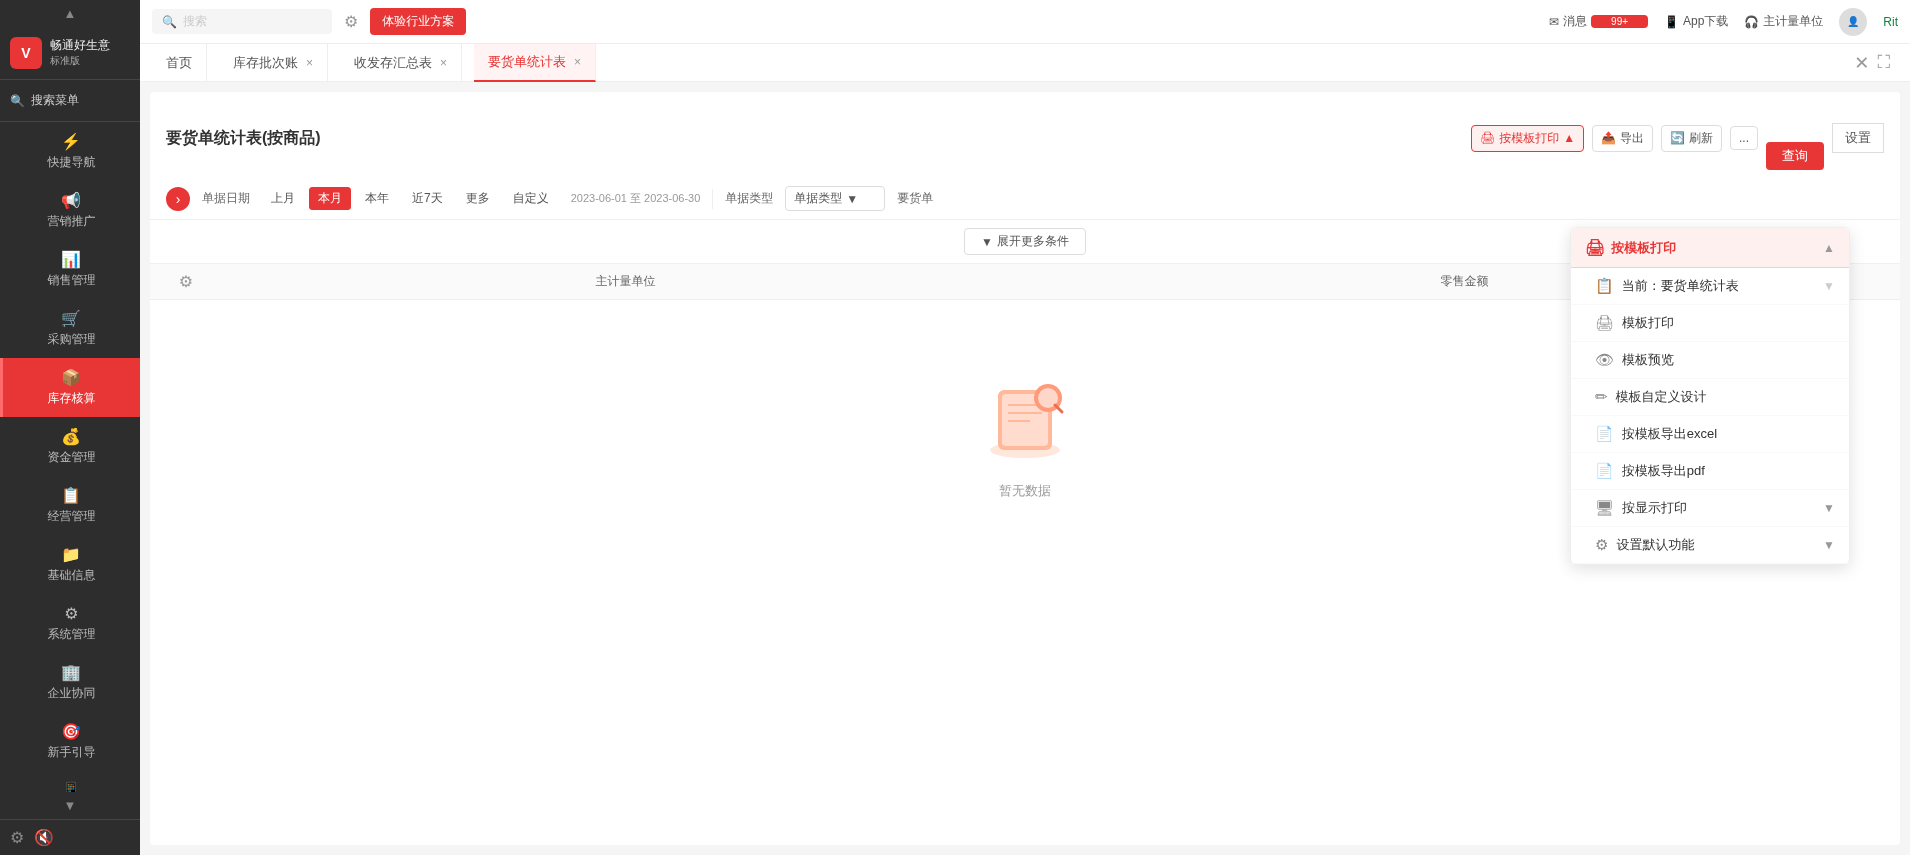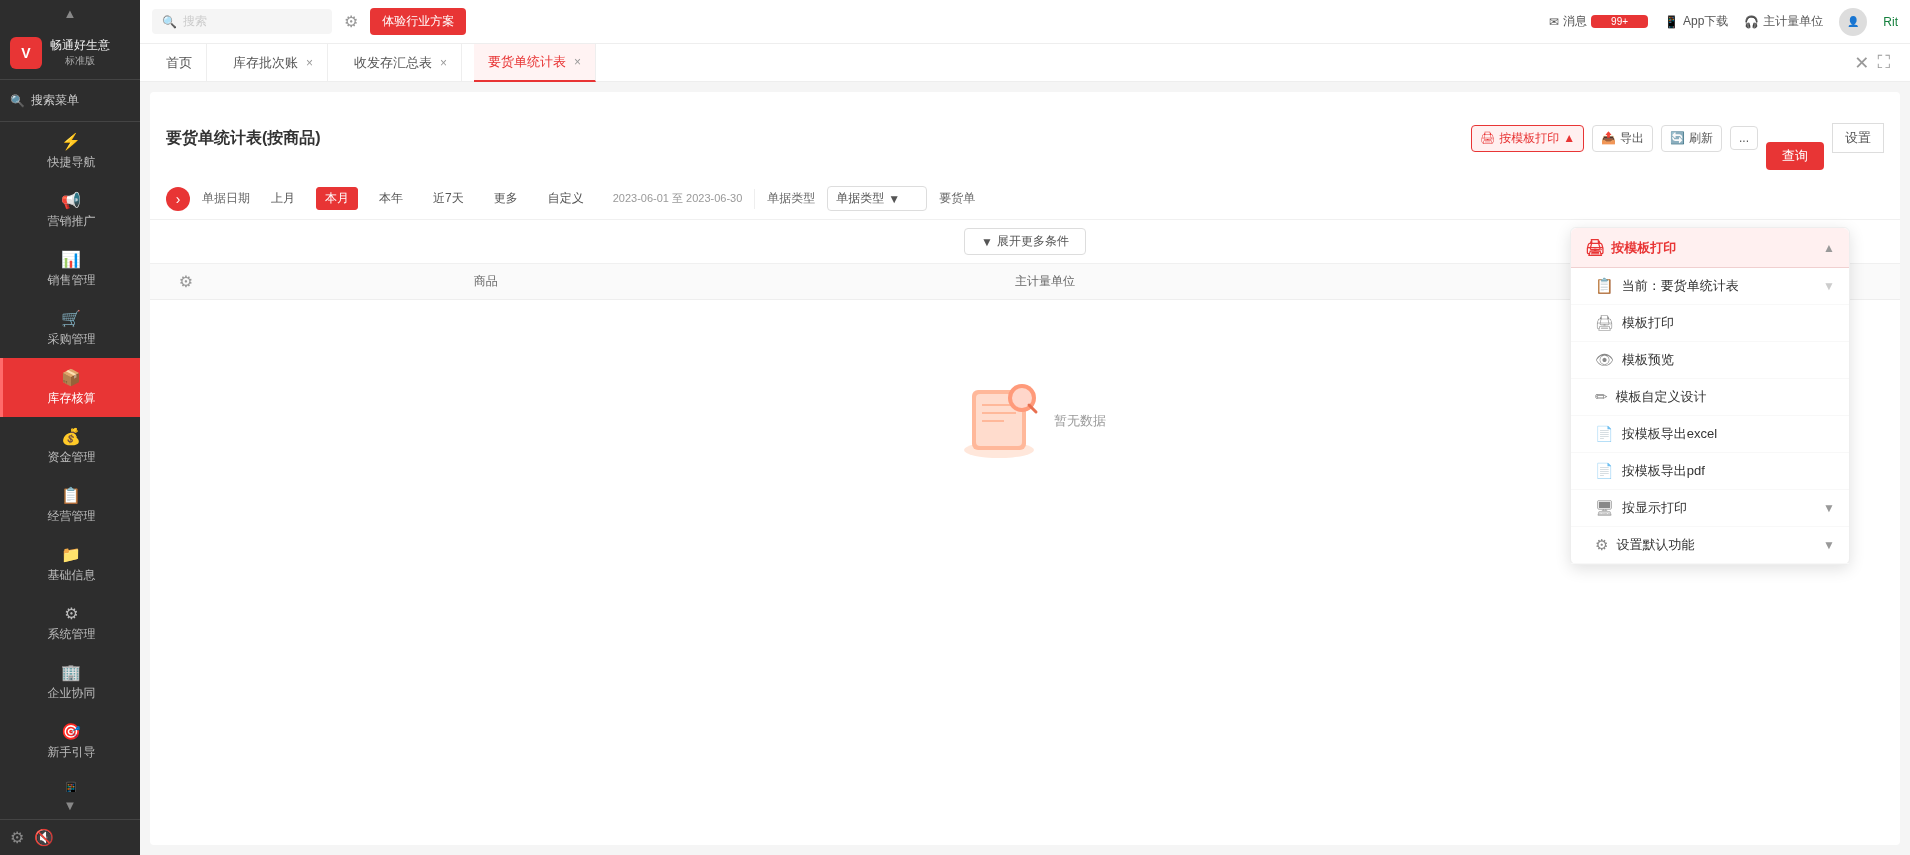--- a/index.html
+++ b/index.html
@@ -24,21 +24,21 @@
       gap: 8px;
     }
     .logo-icon {
       width: 32px; height: 32px;
       background: #e83535;
       border-radius: 6px;
       display: flex; align-items: center; justify-content: center;
       color: white; font-size: 14px; font-weight: bold;
     }
     .logo-text { font-size: 12px; color: #eee; line-height: 1.3; }
-    .logo-sub { font-size: 10px; color: #aaa; text-align: center; }
+    .logo-sub { font-size: 10px; color: #aaa; }
     .sidebar-search {
       padding: 8px 10px;
       border-bottom: 1px solid #444;
     }
     .sidebar-search-btn {
       display: flex; align-items: center; gap: 6px;
       color: #ccc; font-size: 12px; cursor: pointer; padding: 4px 0;
     }
     .sidebar-nav { flex: 1; overflow-y: auto; }
     .sidebar-nav::-webkit-scrollbar { width: 4px; }
@@ -151,21 +151,21 @@
     .filter-row {
       display: flex; align-items: center; padding: 8px 16px;
       gap: 12px; border-bottom: 1px solid #f0f0f0;
     }
     .filter-expand-btn {
       background: #e83535; color: white; border: none; border-radius: 50%;
       width: 24px; height: 24px; display: flex; align-items: center; justify-content: center;
       cursor: pointer; font-size: 14px; flex-shrink: 0;
     }
     .filter-label { font-size: 12px; color: #666; white-space: nowrap; }
-    .filter-date-btns { display: flex; align-items: center; gap: 12px; }
+    .filter-date-btns { display: flex; align-items: center; gap: 5px; }
     .date-btn {
       padding: 2px 8px; font-size: 12px; color: #555; cursor: pointer;
       border: 1px solid transparent; border-radius: 3px;
     }
     .date-btn.active { background: #e83535; color: white; border-color: #e83535; }
     .date-range { font-size: 11px; color: #999; margin-left: 8px; }
     .filter-separator { width: 1px; height: 20px; background: #eee; }
     .filter-select {
       display: flex; align-items: center; gap: 4px;
       border: 1px solid #ddd; border-radius: 4px; padding: 3px 8px;
@@ -190,21 +190,21 @@
       border-bottom: 1px solid #eee;
     }
     .table-col {
       flex: 1; font-size: 12px; color: #666; text-align: center;
     }
     .table-col.gear-col { flex: 0 0 40px; }
     .table-settings-icon { color: #999; cursor: pointer; font-size: 16px; }
 
     
     .empty-state {
-      display: flex; flex-direction: row; align-items: center; justify-content: center;
+      display: flex; flex-direction: column; align-items: center; justify-content: center;
       padding: 60px 0;
     }
     .empty-text { font-size: 13px; color: #999; }
 
     
     .dropdown-menu {
       position: absolute;
       top: 145px;
       right: 60px;
       width: 280px;
@@ -428,21 +428,20 @@
         <button class="expand-more-btn">
           <span>▼</span>
           <span>展开更多条件</span>
         </button>
       </div>
 
       <div class="table-header">
         <div class="table-col gear-col">
           <span class="table-settings-icon">⚙</span>
         </div>
-        <div class="table-col">商品</div>
         <div class="table-col">主计量单位</div>
         <div class="table-col">零售金额</div>
       </div>
 
       <div class="empty-state">
         <div style="position:relative; width:110px; height:110px; margin-bottom:12px;">
           <svg width="110" height="110" viewBox="0 0 110 110">
             <ellipse cx="55" cy="90" rx="35" ry="8" fill="#ffd0b8" opacity="0.5"></ellipse>
             <rect x="28" y="30" width="54" height="60" rx="6" fill="#ffb89a"></rect>
             <rect x="32" y="34" width="46" height="52" rx="4" fill="#fff" opacity="0.5"></rect>

